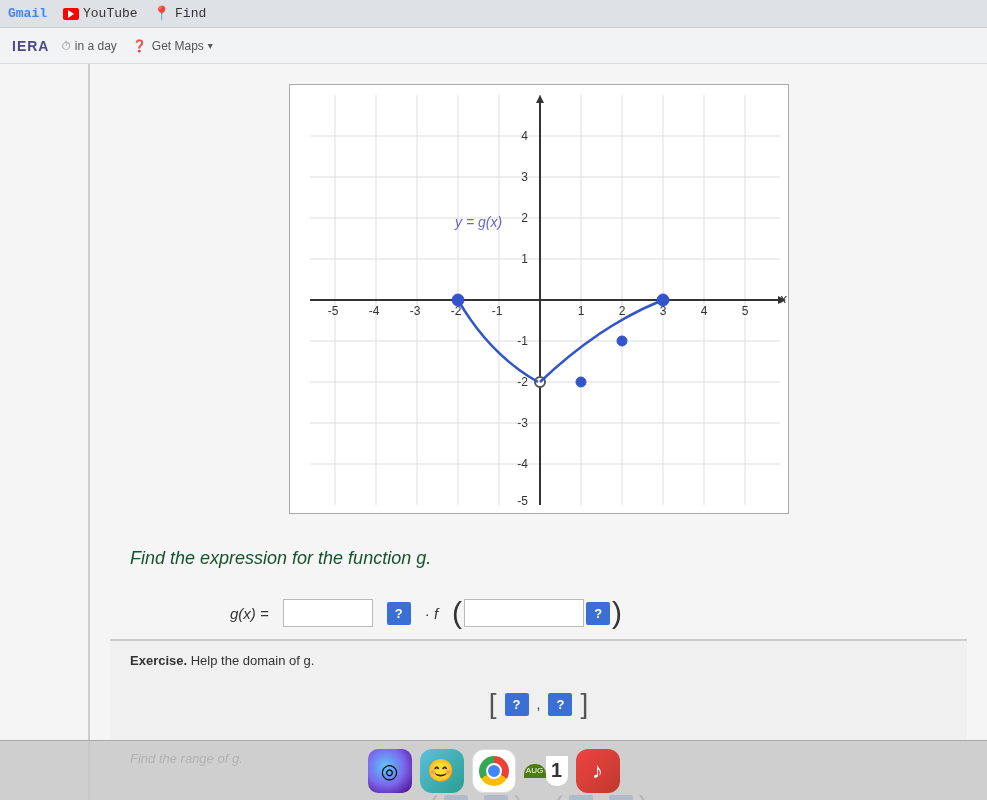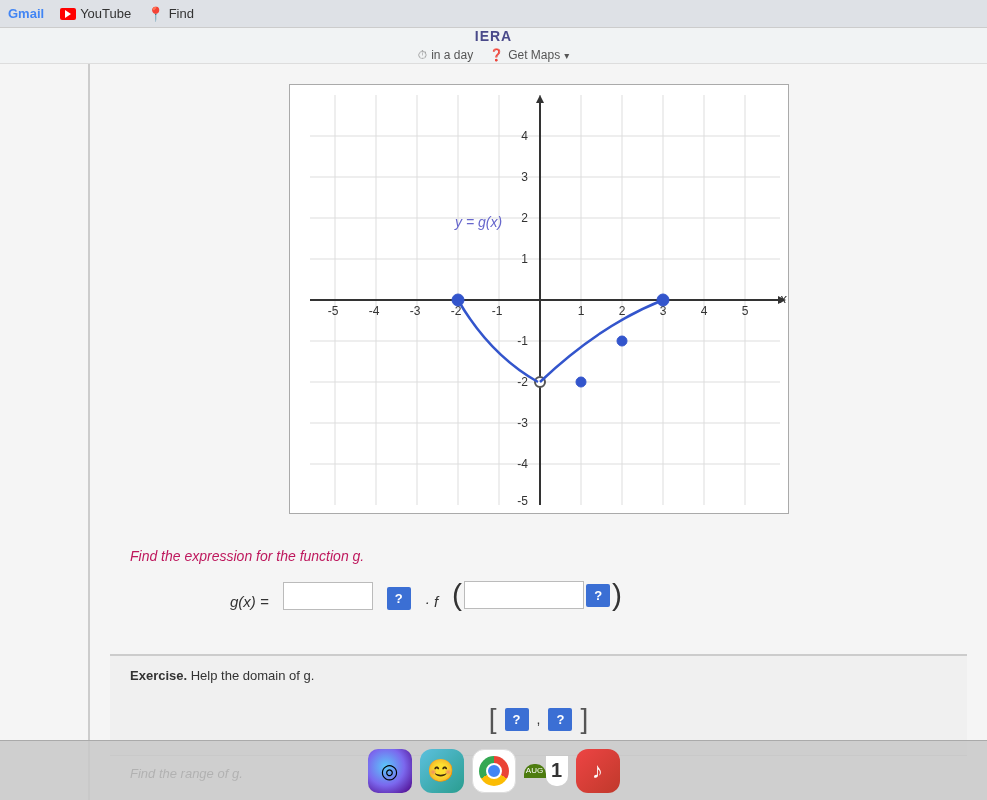--- a/index.html
+++ b/index.html
@@ -14,20 +14,21 @@
 
     
     .browser-tabs {
       background: #dee1e6;
       height: 28px;
       display: flex;
       align-items: center;
       padding: 0 8px;
       gap: 16px;
       border-bottom: 1px solid #ccc;
+      font-family: Liberation Mono, monospace;
     }
     .browser-tab-item {
       display: flex;
       align-items: center;
       gap: 4px;
       font-size: 13px;
       color: #333;
     }
     .youtube-icon {
       width: 16px;
@@ -45,23 +46,22 @@
       border-bottom: 4px solid transparent;
     }
 
     
     .nav-bar {
       background: #f1f3f4;
       height: 36px;
       display: flex;
       align-items: center;
       padding: 0 12px;
-      gap: 4px;
+      gap: 12px;
       border-bottom: 1px solid #ddd;
-      flex-direction: column;
     }
     .nav-brand {
       font-size: 14px;
       font-weight: bold;
       color: #4a4a8a;
       letter-spacing: 1px;
     }
     .nav-help-items {
       display: flex;
       align-items: center;
@@ -118,32 +118,32 @@
       background: #ccc;
       margin: 0;
     }
 
     .find-expression-section {
       padding: 14px 20px 8px;
       background: #f5f5f5;
     }
 
     .find-expression-label {
-      font-size: 14px;
-      color: #be185d;
-      margin-bottom: 16px;
+      font-size: 18px;
+      color: #14532d;
+      margin-bottom: 29px;
       font-style: italic;
     }
 
     .expression-input-row {
       display: flex;
-      align-items: flex-end;
+      align-items: center;
       gap: 14px;
       margin-left: 100px;
-      margin-bottom: 36px;
+      margin-bottom: 3px;
     }
 
     .g-x-label {
       font-size: 15px;
       color: #333;
       font-style: italic;
     }
 
     .input-box {
       border: 1px solid #bbb;

